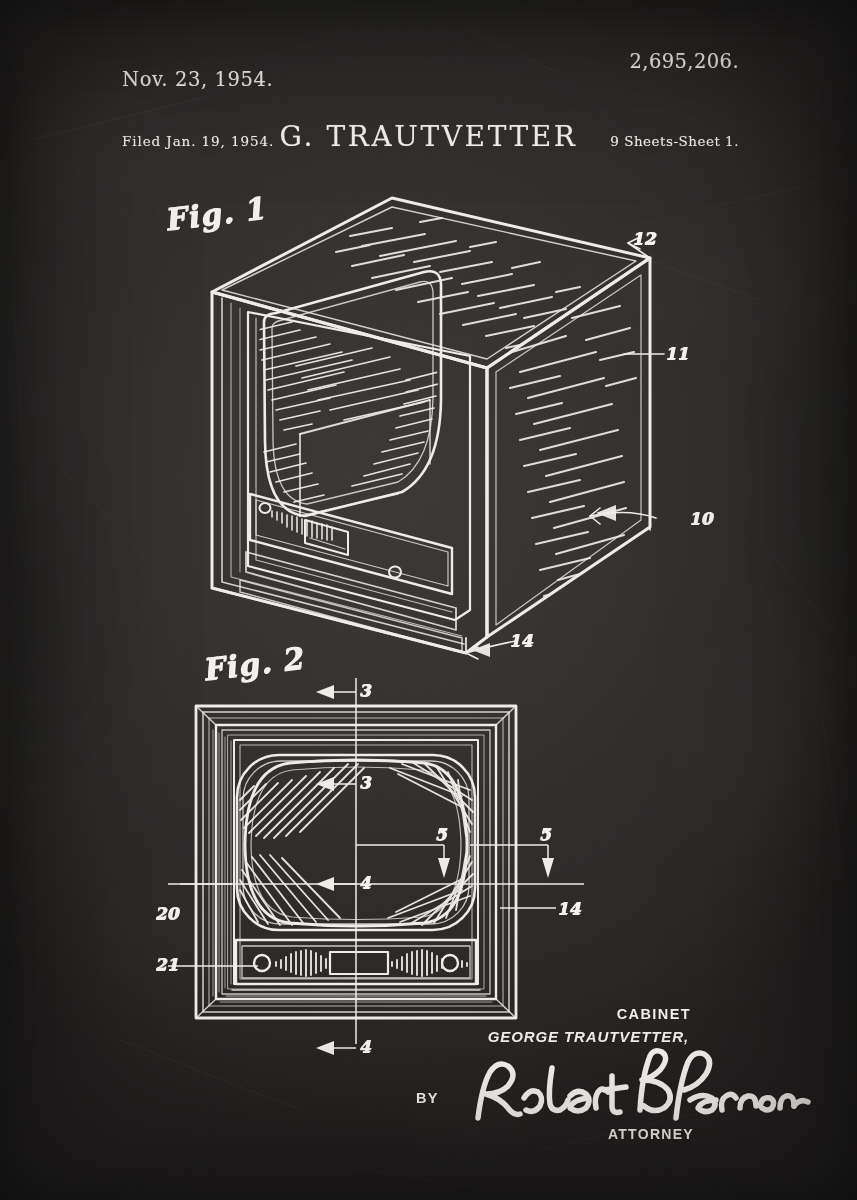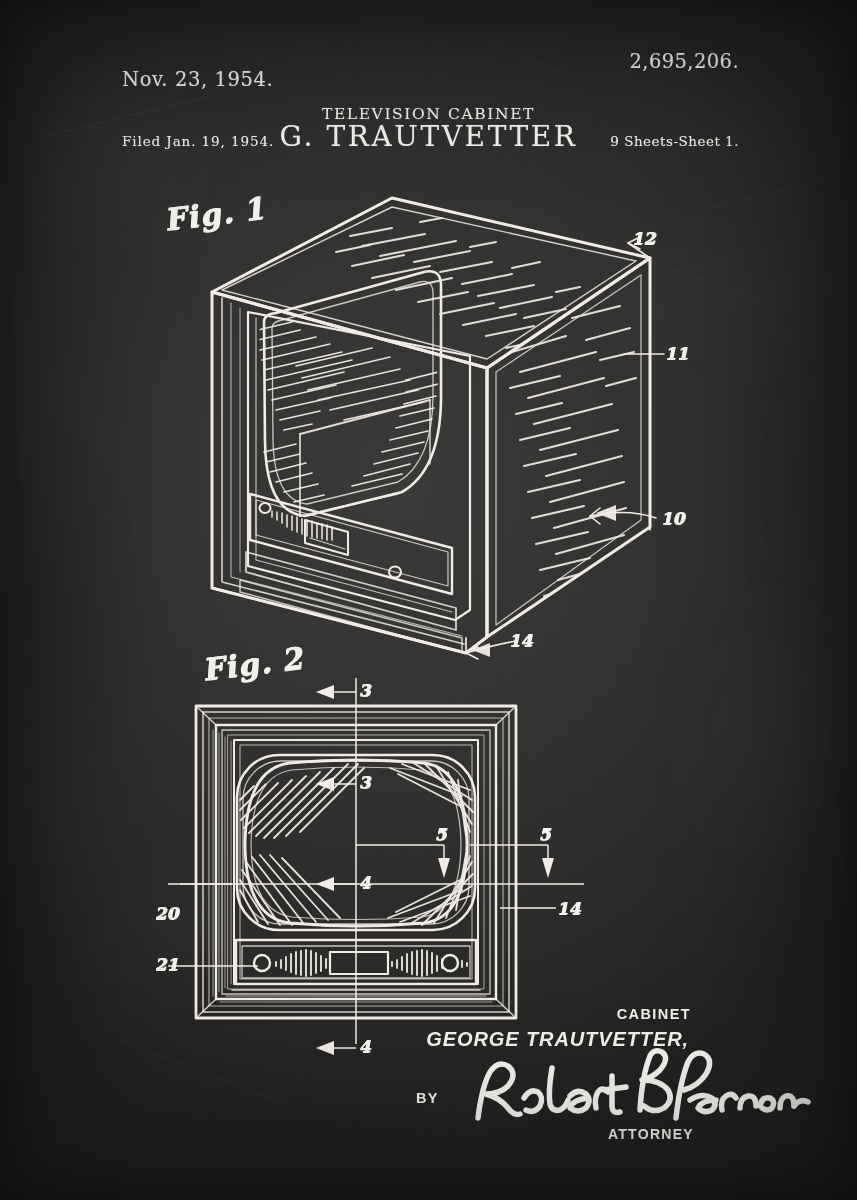--- a/index.html
+++ b/index.html
@@ -64,21 +64,21 @@
   .sigblock { position: absolute; white-space: nowrap; }
   #sig-inventor {
     right: 166px; top: 1006px;
     font-family: "Liberation Sans", sans-serif;
     font-size: 14.5px; font-weight: 700; letter-spacing: 1.4px;
   }
   #sig-name {
     right: 168px; top: 1028px;
     font-family: "Liberation Sans", sans-serif;
     font-style: italic; font-weight: 700;
-    font-size: 20px; letter-spacing: .9px;
+    font-size: 15px; letter-spacing: .9px;
   }
   #sig-by {
     left: 416px; top: 1090px;
     font-family: "Liberation Sans", sans-serif;
     font-size: 14.5px; font-weight: 700; letter-spacing: 1.2px;
   }
   #sig-attorney {
     right: 163px; top: 1126px;
     font-family: "Liberation Sans", sans-serif;
     font-size: 14px; font-weight: 700; letter-spacing: 1.3px;
@@ -131,21 +131,20 @@
       <path d="M540 1150 L720 1108" opacity=".13"></path>
       <path d="M330 1164 L470 1186" opacity=".12"></path>
       <path d="M820 700 L846 900" opacity=".12"></path>
       <path d="M14 300 L26 520" opacity=".12"></path>
       <path d="M250 60 L330 40" opacity=".13"></path>
     </g>
   </svg>
 
   <div class="hdr" id="hdr-date">Nov. 23, 1954.</div>
   <div class="hdr" id="hdr-name">G.  TRAUTVETTER</div>
-  <div class="hdr" id="hdr-title">TELEVISION CABINET</div>
   <div class="hdr" id="hdr-patno">2,695,206.</div>
   <div class="hdr" id="hdr-filed">Filed Jan. 19, 1954.</div>
   <div class="hdr" id="hdr-sheets">9 Sheets-Sheet 1.</div>
 
   <div class="figcap" id="figcap-1">Fig. 1</div>
   <div class="figcap" id="figcap-2">Fig. 2</div>
 
   <svg width="857" height="1200">
     <defs>
       <clipPath id="clipScreen1">
@@ -321,21 +320,21 @@
       <path d="M628 243 L640 237 M628 243 L640 249"></path>
     </g>
     <g fill="#efece7">
       <polygon points="596,513 616,505 616,521" opacity=".95"></polygon>
       <polygon points="472,650 490,643 490,657" opacity=".95"></polygon>
     </g>
   </svg>
 
   <div class="refnum" style="left:633px; top:228px;">12</div>
   <div class="refnum" style="left:666px; top:343px;">11</div>
-  <div class="refnum" style="left:662px; top:508px;">10</div>
+  <div class="refnum" style="left:690px; top:508px;">10</div>
   <div class="refnum" style="left:510px; top:630px;">14</div>
 
   <svg width="857" height="1200">
     <defs>
       <clipPath id="clipCornerTL">
           <path d="M237 772 Q237 762 250 761 L430 761 L430 790 Q330 790 278 820 Q248 845 246 900 L237 900 Z"></path>
         </clipPath>
     </defs>
 
     <g>

